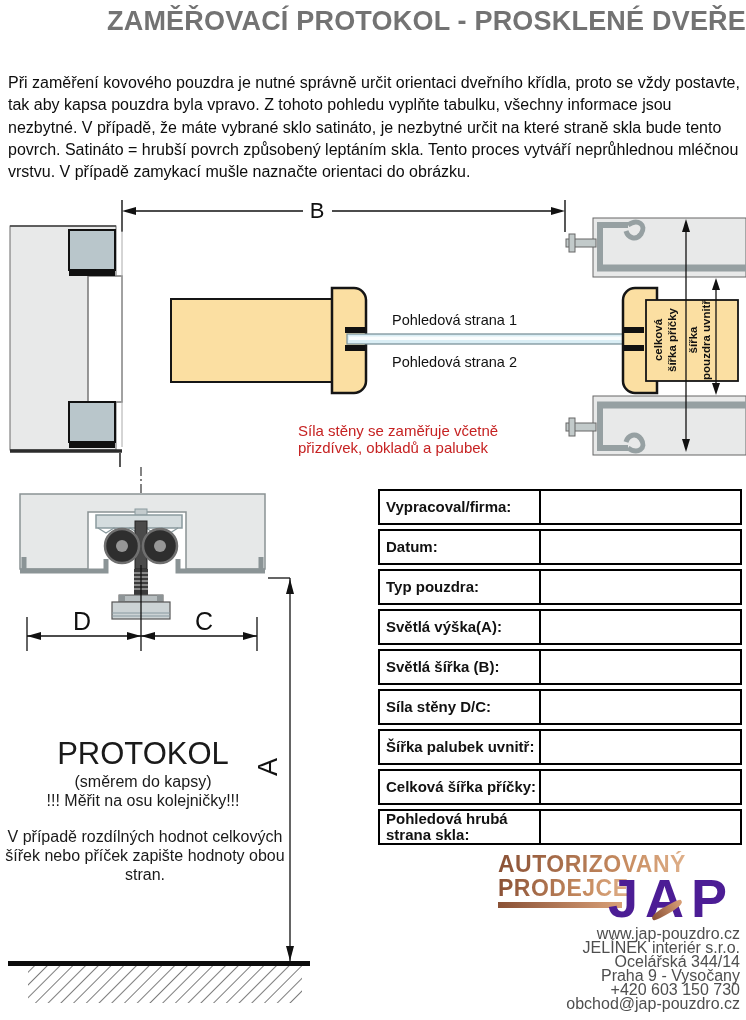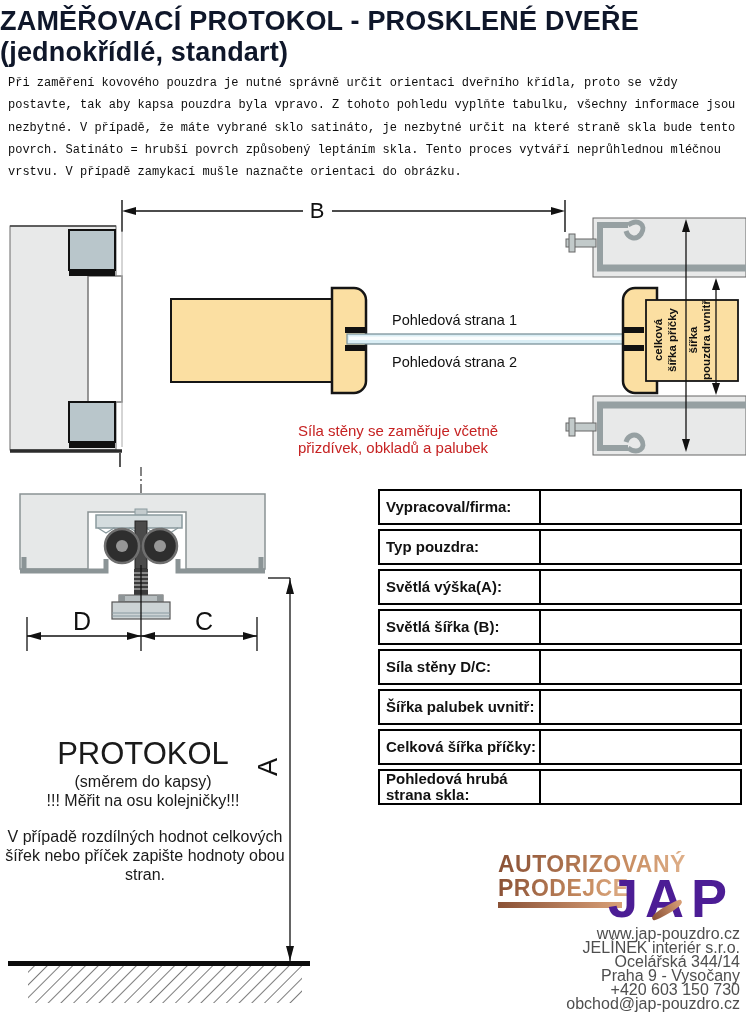--- a/index.html
+++ b/index.html
@@ -1,20 +1,20 @@
 <!DOCTYPE html>
 <html><head>
 <meta charset="utf-8">
 <style>
   html,body{margin:0;padding:0;background:#fff;}
   body{width:746px;height:1020px;position:relative;font-family:"Liberation Sans",sans-serif;color:#111;overflow:hidden;}
   .abs{position:absolute;}
   
-  .doc-title{left:0;top:6px;width:746px;text-align:left;font-size:27px;line-height:31px;font-weight:bold;letter-spacing:0.2px;color:#0f172a;}
-  .intro{left:8px;top:72px;width:735px;font-size:12px;line-height:22.3px;color:#0d0d0d;font-family:Liberation Mono, monospace;}
+  .doc-title{left:0;top:6px;width:746px;text-align:right;font-size:27px;line-height:31px;font-weight:bold;letter-spacing:0.2px;color:#737373;}
+  .intro{left:8px;top:72px;width:735px;font-size:16px;line-height:22.3px;color:#0d0d0d;}
   
   .form-table{left:378px;top:489px;width:364px;display:flex;flex-direction:column;gap:4px;}
   .trow{display:flex;height:36px;}
   .tlabel{width:151px;border:2px solid #000;font-weight:bold;font-size:15px;line-height:16px;display:flex;align-items:center;padding:1px 2px 2px 6px;background:#fff;}
   .tvalue{flex:1;border:2px solid #000;border-left:none;background:#fff;}
   
   .bok-title{left:8px;top:736px;width:270px;text-align:center;font-size:31px;font-weight:400;color:#1a1a1a;}
   .bok-sub{left:8px;width:270px;text-align:center;font-size:16px;color:#1a1a1a;}
   .bok-note{left:2px;top:827px;width:286px;text-align:center;font-size:16px;line-height:19px;color:#1a1a1a;}
   
@@ -27,21 +27,20 @@
   .jap-logo{left:608px;top:870px;font-size:54px;font-weight:900;letter-spacing:7px;color:#4c1d95;line-height:56px;}
   .jap-swoosh{left:650px;top:906px;width:34px;height:8px;background:linear-gradient(90deg,#8a5136,#d9a078);transform:rotate(-27deg);border-radius:60% 20% 60% 20%;}
   .contact{left:540px;top:927px;width:200px;text-align:right;font-size:16px;line-height:14px;color:#4e4e4e;}
   svg text{font-family:"Liberation Sans",sans-serif;}
 </style>
 </head>
 <body>
 
 <div class="abs doc-title">
   <div>ZAMĚŘOVACÍ PROTOKOL - PROSKLENÉ DVEŘE</div>
-  <div>(jednokřídlé, standart)</div>
 </div>
 
 <div class="abs intro">Při zaměření kovového pouzdra je nutné správně určit orientaci dveřního křídla, proto se vždy postavte, tak aby kapsa pouzdra byla vpravo. Z tohoto pohledu vyplňte tabulku, všechny informace jsou nezbytné. V případě, že máte vybrané sklo satináto, je nezbytné určit na které straně skla bude tento povrch. Satináto = hrubší povrch způsobený leptáním skla. Tento proces vytváří neprůhlednou mléčnou vrstvu. V případě zamykací mušle naznačte orientaci do obrázku.</div>
 
 <svg class="abs" style="left:0;top:195px;" width="746" height="273" viewBox="0 0 746 273">
   <defs>
     <pattern id="hatch" width="9" height="9" patternUnits="userSpaceOnUse" patternTransform="rotate(45)">
       <line x1="0" y1="0" x2="0" y2="9" stroke="#444" stroke-width="1.4"></line>
     </pattern>
   </defs>
@@ -204,20 +203,24 @@
 <div class="abs bok-sub" style="top:773px;">(směrem do kapsy)</div>
 <div class="abs bok-sub" style="top:792px;">!!! Měřit na osu kolejničky!!!</div>
 <div class="abs bok-note">V případě rozdílných hodnot celkových šířek nebo příček zapište hodnoty obou stran.</div>
 
 <div class="abs form-table">
   <div class="trow">
     <div class="tlabel">Vypracoval/firma:</div>
     <div class="tvalue"></div>
   </div>
   <div class="trow">
+    <div class="tlabel">Datum:</div>
+    <div class="tvalue"></div>
+  </div>
+  <div class="trow">
     <div class="tlabel">Typ pouzdra:</div>
     <div class="tvalue"></div>
   </div>
   <div class="trow">
     <div class="tlabel">Světlá výška(A):</div>
     <div class="tvalue"></div>
   </div>
   <div class="trow">
     <div class="tlabel">Světlá šířka (B):</div>
     <div class="tvalue"></div>

